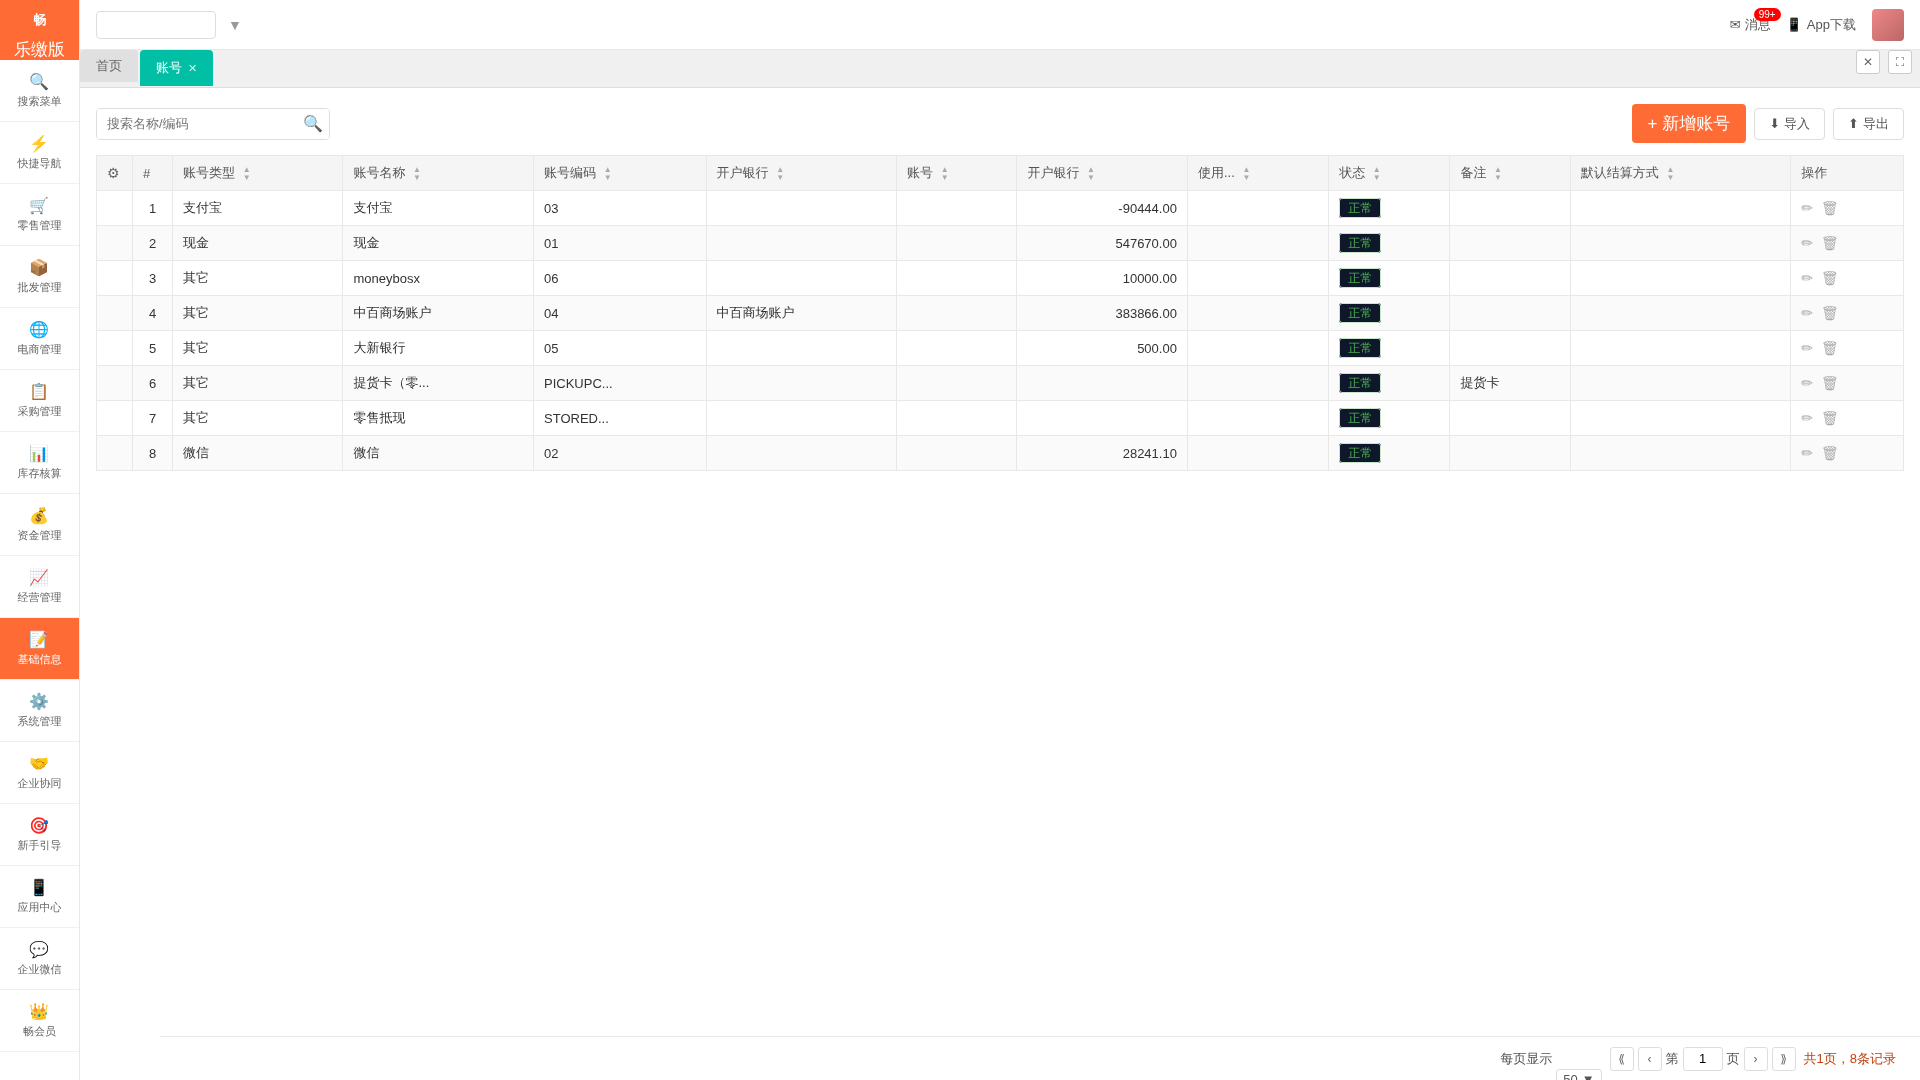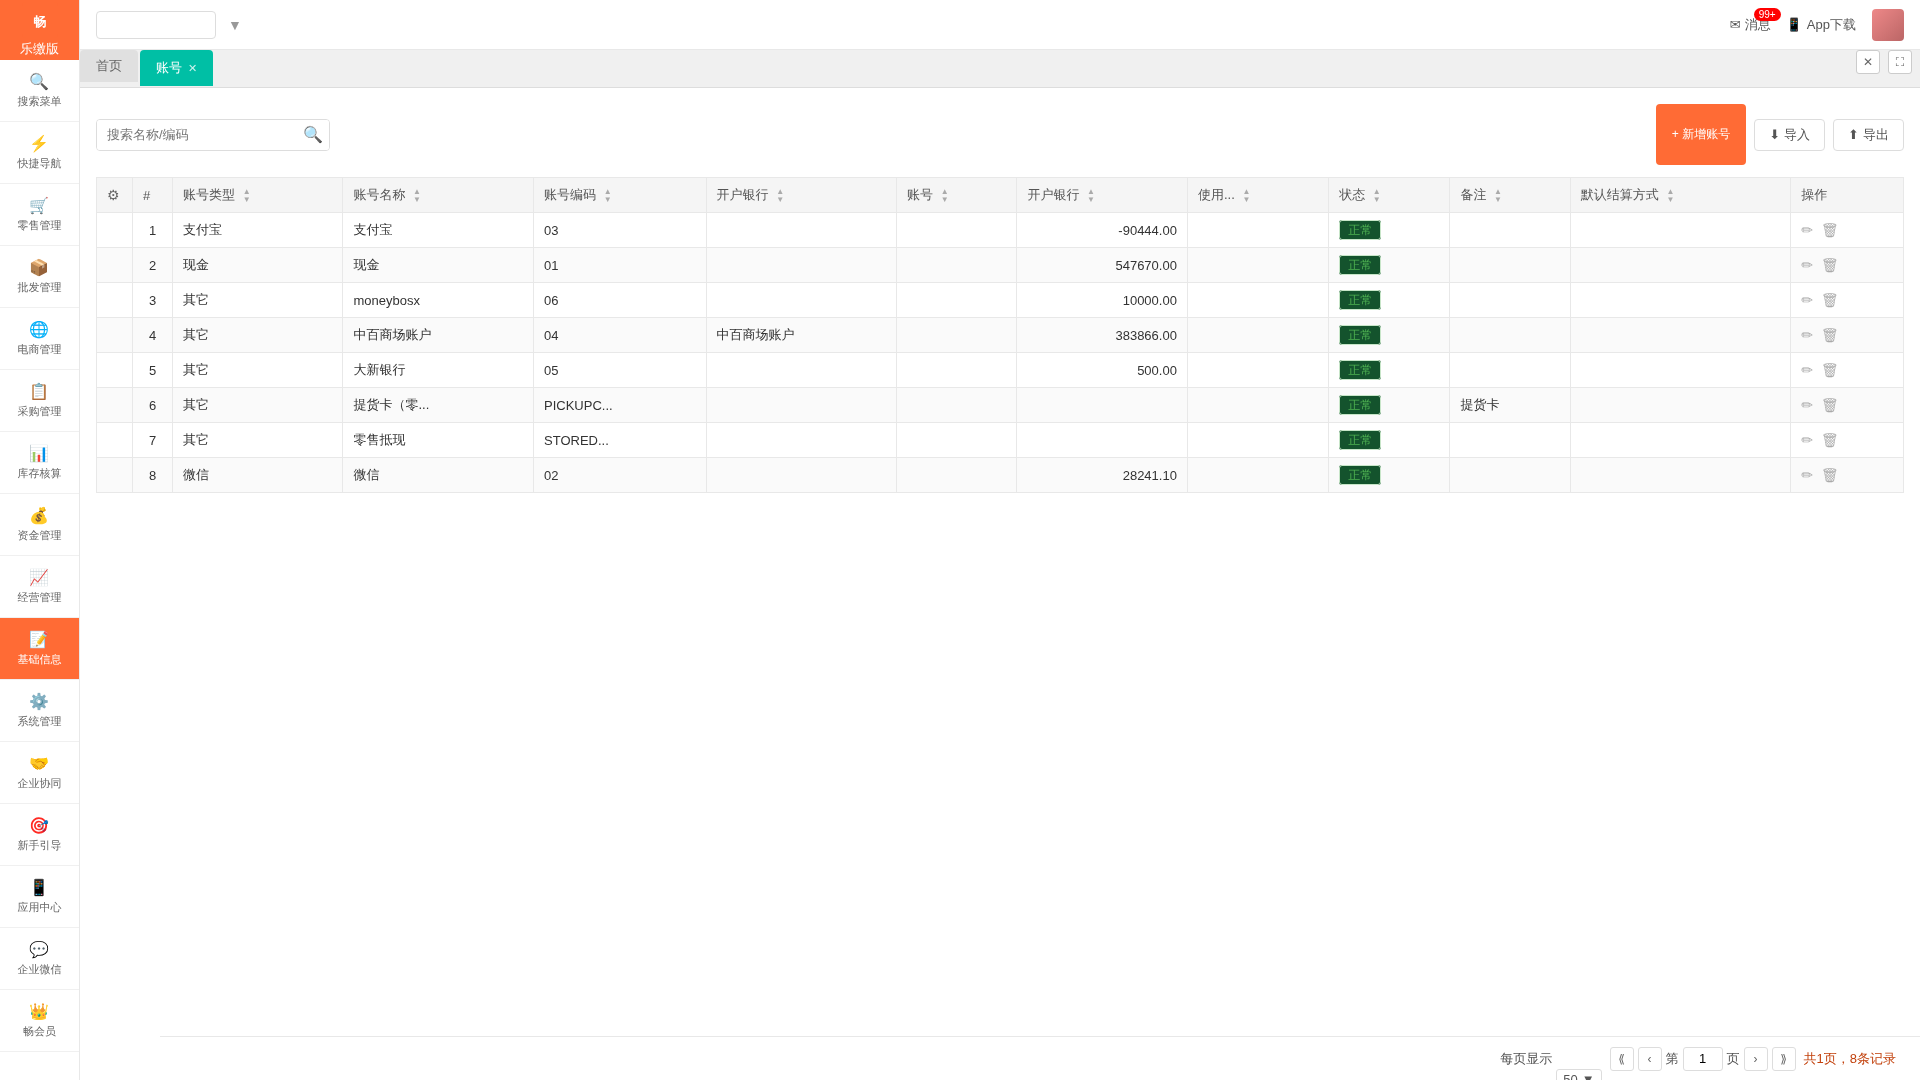--- a/index.html
+++ b/index.html
@@ -30,21 +30,21 @@
     .logo-icon {
       width: 36px;
       height: 36px;
       background: #ff6b35;
       display: flex;
       align-items: center;
       justify-content: center;
     }
     .logo-text {
       color: #fff;
-      font-size: 13px;
+      font-size: 17px;
       margin-top: 2px;
     }
     .sidebar-nav {
       display: flex;
       flex-direction: column;
       width: 100%;
       flex: 1;
     }
     .sidebar-item {
       display: flex;
@@ -251,22 +251,22 @@
     .action-btns {
       display: flex;
       align-items: center;
       gap: 8px;
     }
     .btn-add {
       background: #ff6b35;
       color: #fff;
       border: none;
       border-radius: 4px;
-      padding: 22px 16px;
-      font-size: 12px;
+      padding: 8px 16px;
+      font-size: 17px;
       cursor: pointer;
       display: flex;
       align-items: center;
       gap: 4px;
     }
     .btn-import, .btn-export {
       background: #fff;
       color: #555;
       border: 1px solid #ddd;
       border-radius: 4px;
@@ -312,21 +312,21 @@
     .th-settings {
       width: 36px;
       text-align: center;
     }
     .td-index {
       width: 36px;
       text-align: center;
       color: #999;
     }
     .status-tag {
-      background: #14532d;
+      background: #0f172a;
       color: #4caf50;
       border: 1px solid #c8e6c9;
       border-radius: 3px;
       padding: 2px 8px;
       font-size: 12px;
     }
     .action-icons {
       display: flex;
       gap: 8px;
       align-items: center;

